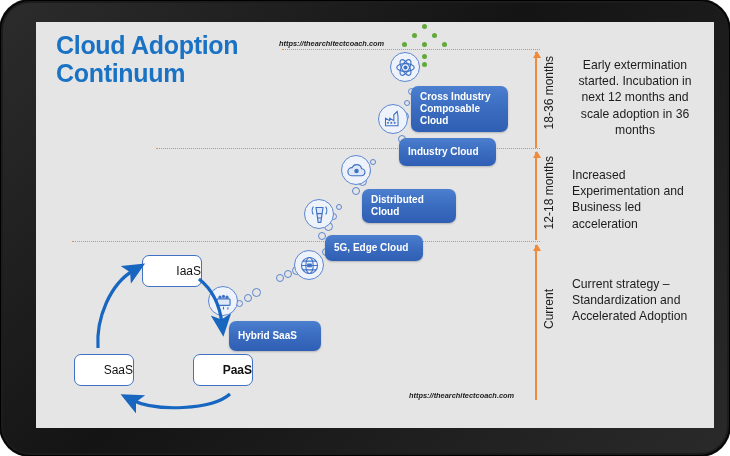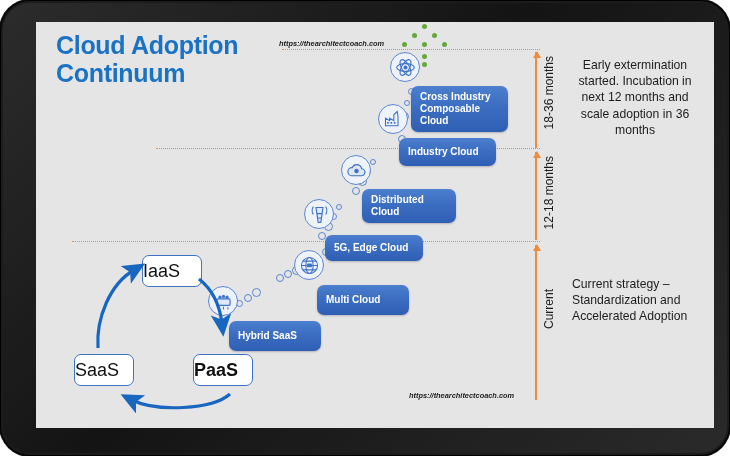--- a/index.html
+++ b/index.html
@@ -54,22 +54,22 @@
   .bracket::before{content:"";position:absolute;left:-4px;top:-1px;
     width:0;height:0;border-left:4.5px solid transparent;
     border-right:4.5px solid transparent;border-bottom:7px solid #ef8b3d;}
   .vlabel{position:absolute;font-size:12px;color:#1c1c1c;white-space:nowrap;
     writing-mode:vertical-rl;transform:rotate(180deg);
     transform-origin:center;}
   .rtext{position:absolute;font-size:12.2px;color:#1c1c1c;line-height:1.33;width:126px;}
 
   
   .wbox{position:absolute;border:1.4px solid #3f72c4;border-radius:7px;
-    background:#fff;color:#111;font-size:18px;
-    display:flex;align-items:center;justify-content:flex-start;box-sizing:border-box;}
+    background:#fff;color:#111;font-size:12px;
+    display:flex;align-items:center;justify-content:flex-end;box-sizing:border-box;}
 
   .arrowsvg{position:absolute;left:0;top:0;width:678px;height:406px;
     pointer-events:none;overflow:visible;}
 </style>
 </head>
 <body>
 
 <div id="device">
   <div id="bezelglow"></div>
 
@@ -165,43 +165,41 @@
     </div>
 
     <div class="iconbadge" style="left:258px;top:228px;width:30px;height:30px;">
       <svg width="21" height="21" viewBox="0 0 24 24" fill="none" stroke="#3f72c4" stroke-width="1.2">
         <circle cx="12" cy="12" r="9.2" fill="#eef2fb"></circle>
         <ellipse cx="12" cy="12" rx="4.2" ry="9.2"></ellipse>
         <path d="M2.8 12h18.4M4.4 7h15.2M4.4 17h15.2"></path>
         <rect x="9.3" y="9.6" width="5.4" height="4.4" rx="0.7" fill="#3f72c4" stroke="none"></rect>
       </svg>
     </div>
-    <div class="card center" style="left:281px;top:230px;width:92px;height:30px;">
-      <span>Multi Cloud</span>
-    </div>
 
     <div class="iconbadge" style="left:172px;top:264px;width:30px;height:30px;">
       <svg width="21" height="21" viewBox="0 0 24 24" fill="none" stroke="#3f72c4" stroke-width="1.3">
         <rect x="4.5" y="9" width="15" height="7.5" rx="1.2" fill="#dfe8f8"></rect>
         <circle cx="8" cy="7" r="1.8" fill="#3f72c4" stroke="none"></circle>
         <circle cx="12" cy="6.2" r="1.8" fill="#3f72c4" stroke="none"></circle>
         <circle cx="16" cy="7" r="1.8" fill="#3f72c4" stroke="none"></circle>
         <path d="M7 18.5v2.5M12 18v3M17 18.5v2.5"></path>
       </svg>
     </div>
     <div class="card center" style="left:193px;top:266px;width:92px;height:30px;">
       <span>Hybrid SaaS</span>
     </div>
 
     <div class="bracket" style="left:499px;top:30px;height:96px;"></div>
     <div class="vlabel" style="left:506px;top:34px;">18-36 months</div>
     <div class="rtext" style="left:536px;top:35px;text-align:center;">Early extermination started. Incubation in next 12 months and scale adoption in 36 months</div>
 
     <div class="bracket" style="left:499px;top:130px;height:88px;"></div>
     <div class="vlabel" style="left:506px;top:134px;">12-18 months</div>
+    <div class="rtext" style="left:536px;top:145px;">Increased Experimentation and Business led acceleration</div>
 
     <div class="bracket" style="left:499px;top:223px;height:155px;"></div>
     <div class="vlabel" style="left:506px;top:267px;">Current</div>
     <div class="rtext" style="left:536px;top:254px;">Current strategy – Standardization and Accelerated Adoption</div>
 
     <div class="wbox" style="left:106px;top:233px;width:60px;height:32px;">
       <span>IaaS</span>
     </div>
     <div class="wbox" style="left:157px;top:332px;width:60px;height:32px;font-weight:bold;">
       <span>PaaS</span>

